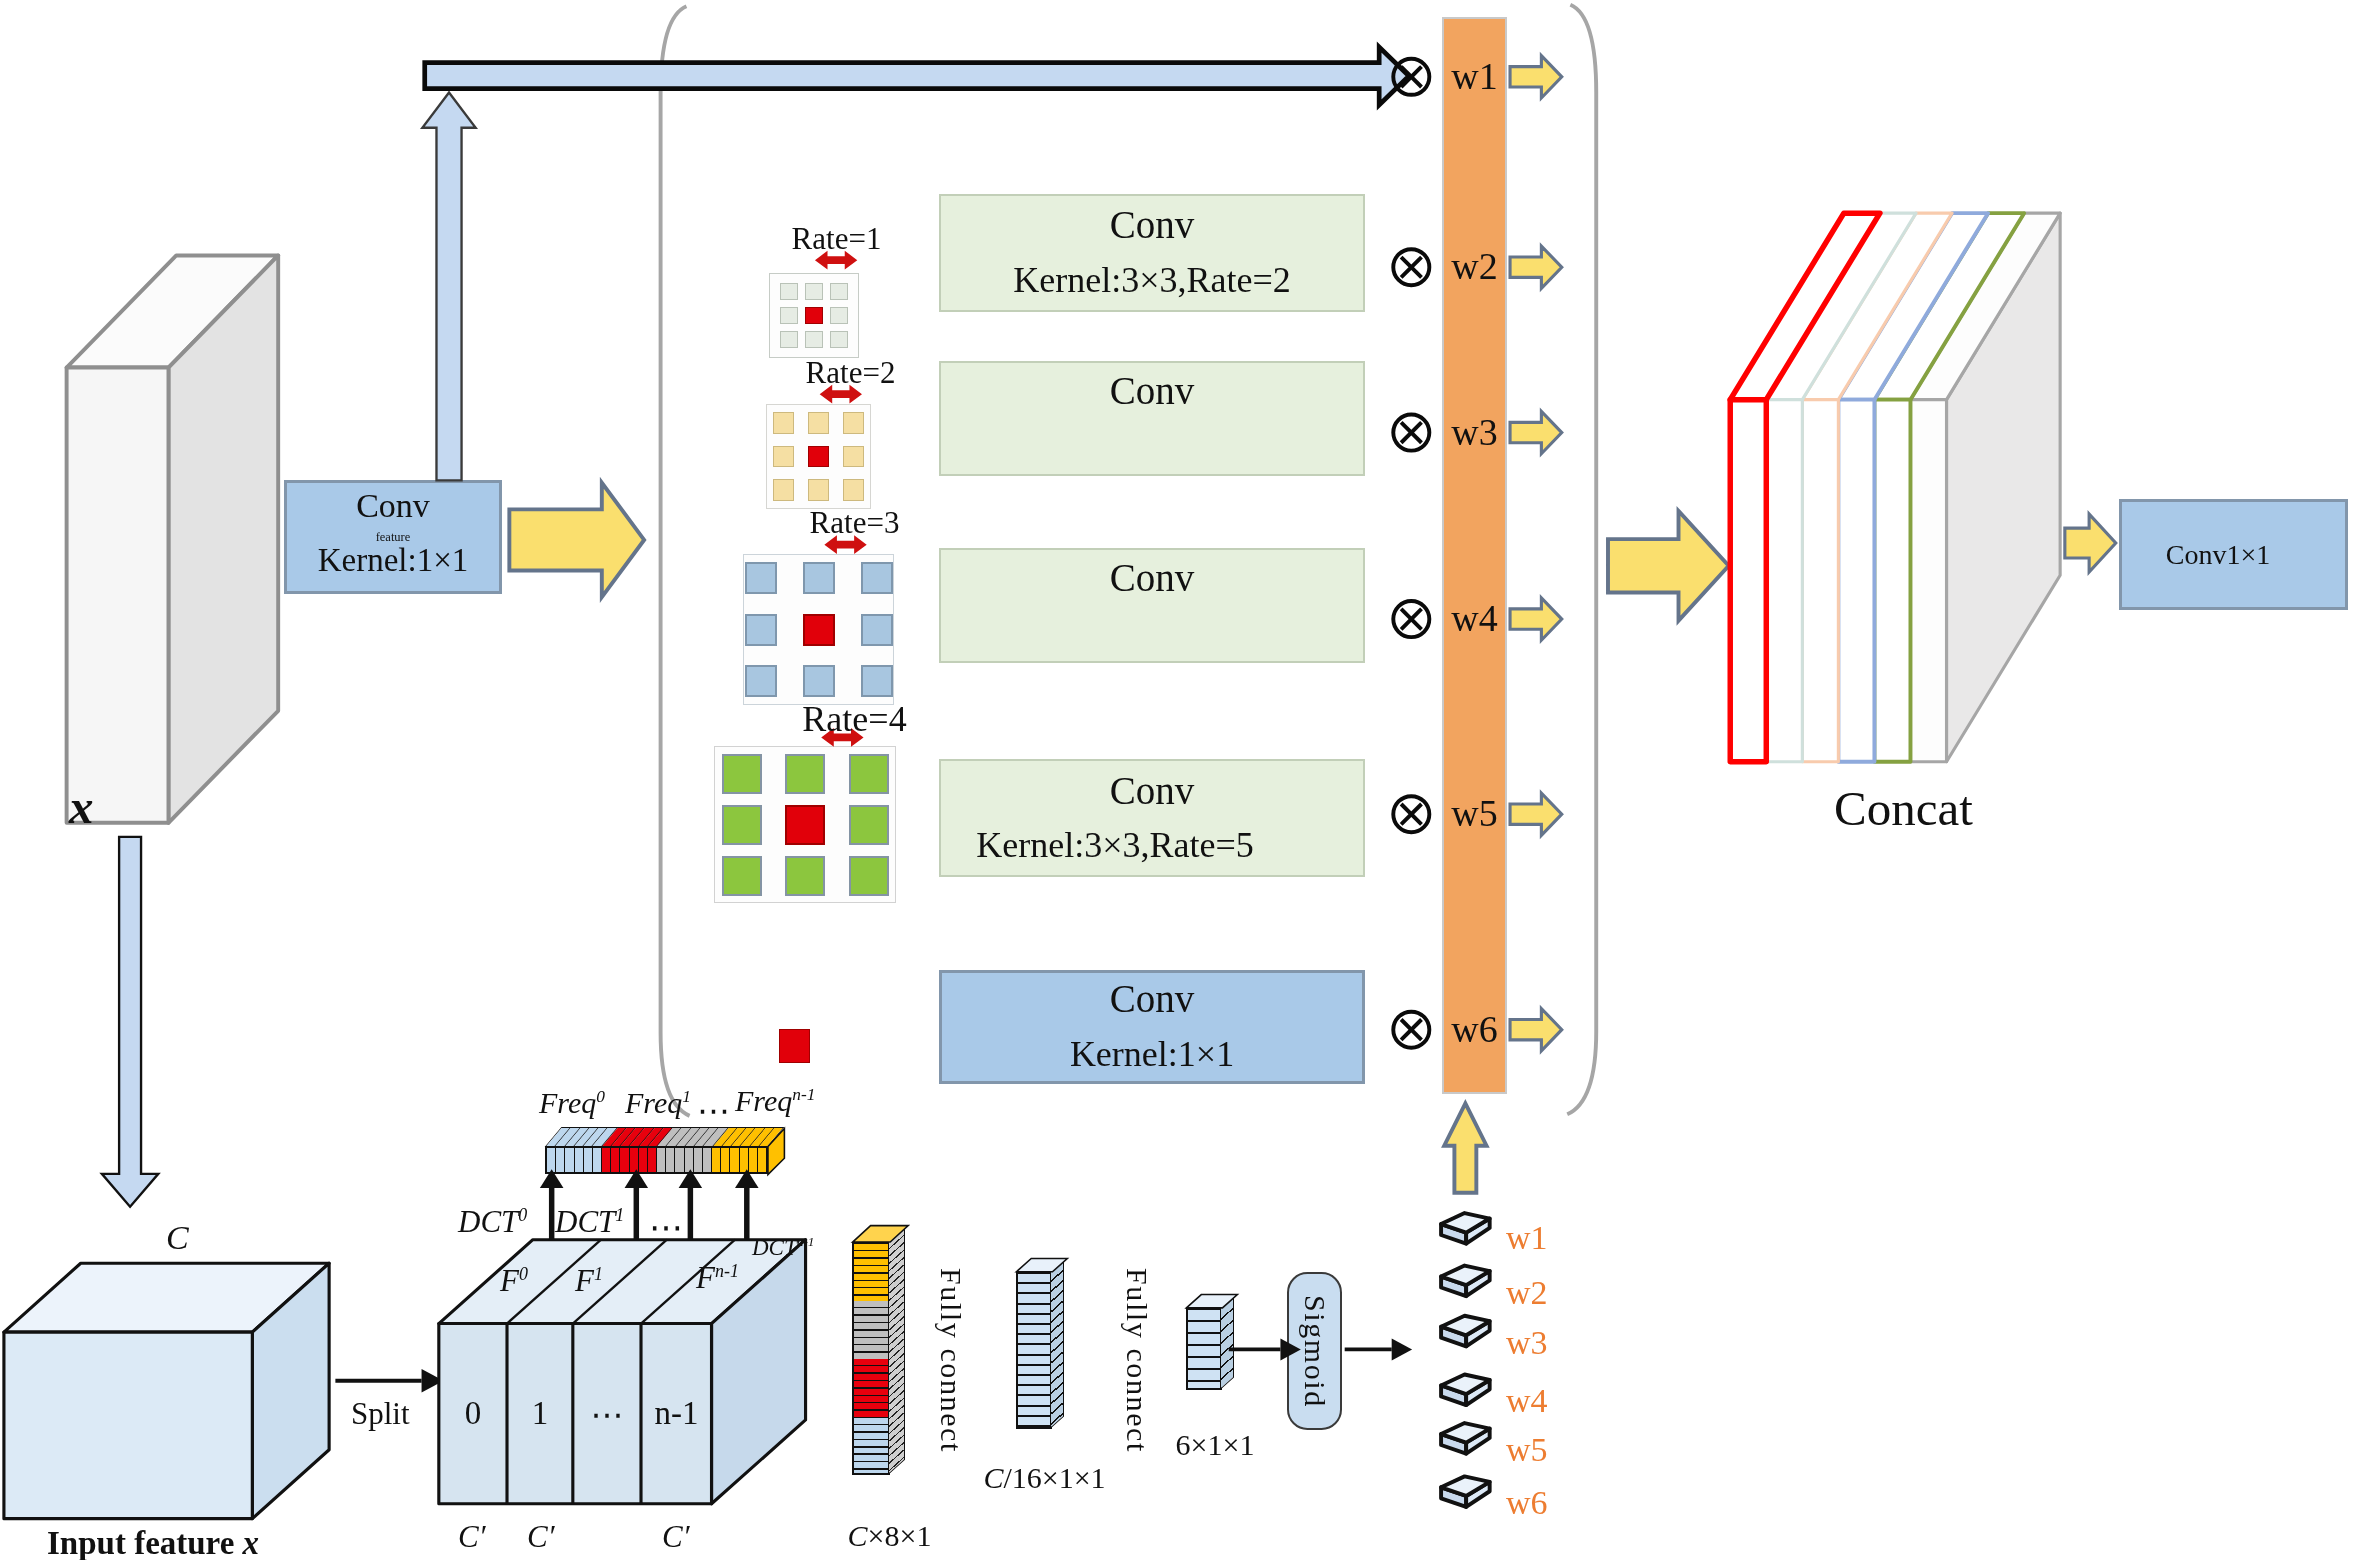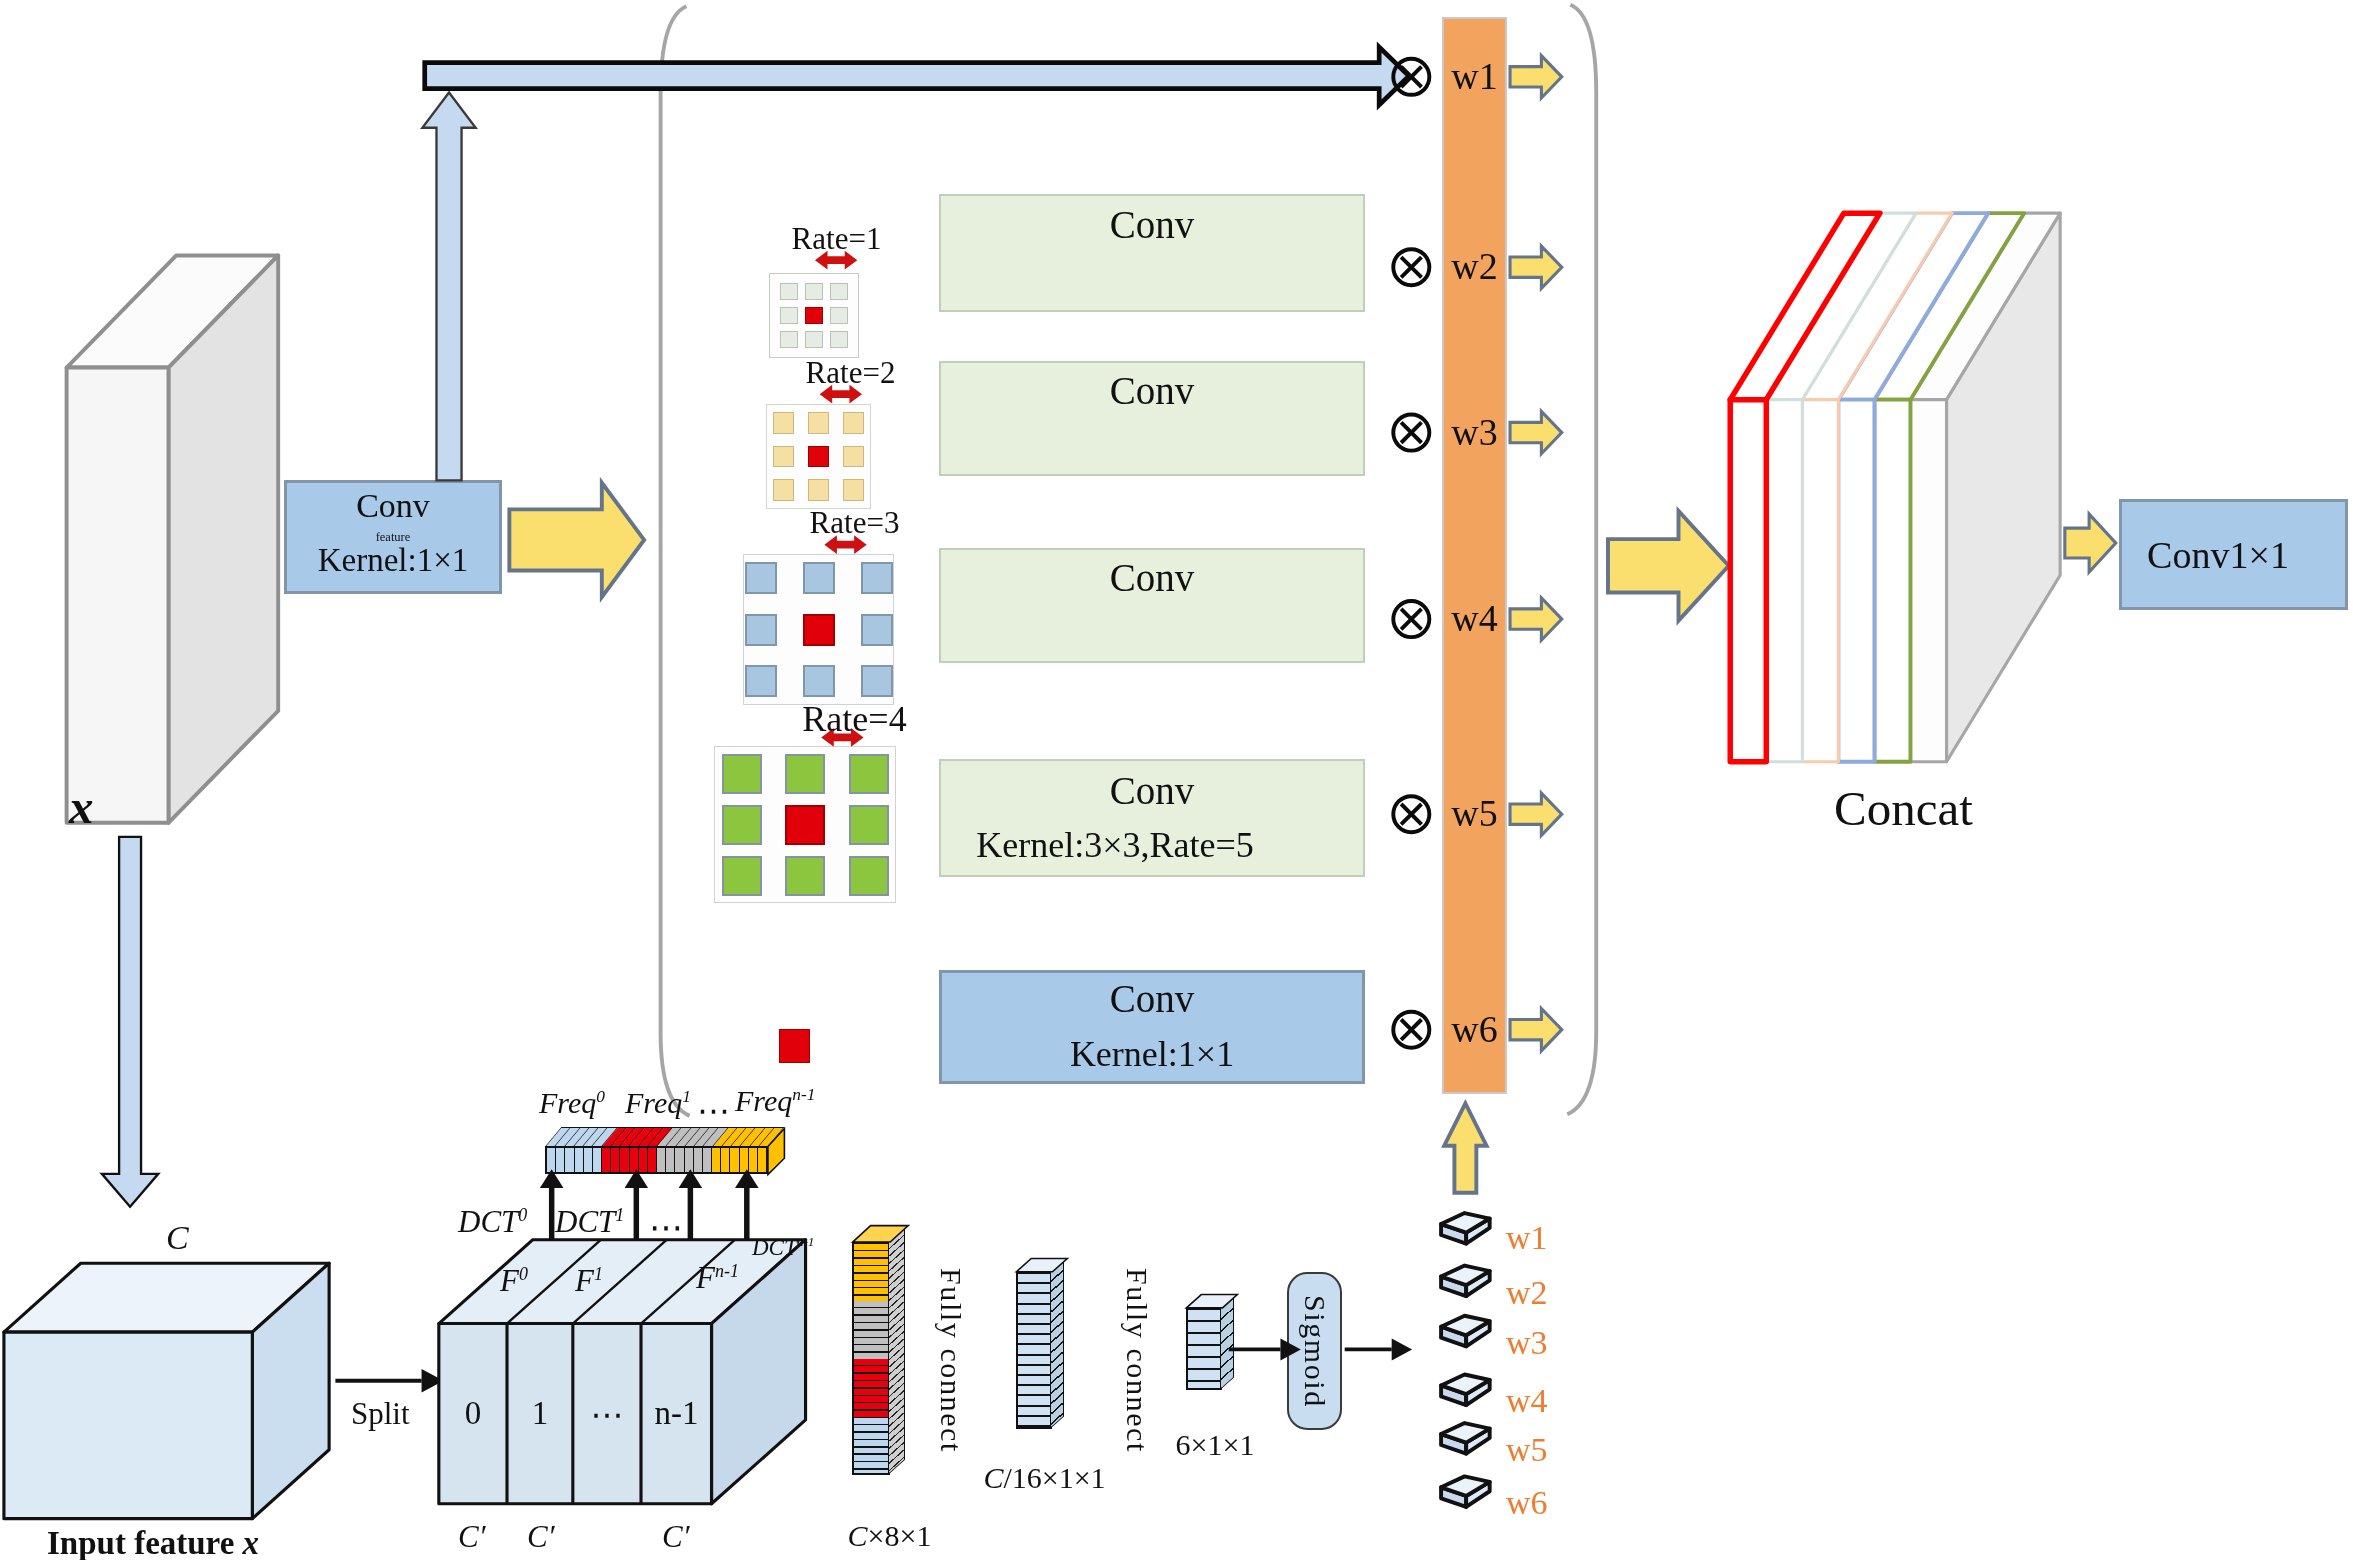--- a/index.html
+++ b/index.html
@@ -42,37 +42,38 @@
 
   <div class="box" style="left:1442px;top:16.5px;width:65px;height:1077px;background:#f2a45f;border:2.4px solid #c9c9c9"></div>
 
   <div class="box convblue ctr" style="left:284px;top:480px;width:218px;height:114px;flex-direction:column">
 feature</div>
   <div class="txt ctr" style="left:284px;top:487px;width:218px;font-size:34px">Conv</div>
   <div class="txt ctr" style="left:284px;top:542px;width:218px;font-size:33px">Kernel:1×1</div>
 
   <div class="box convgreen" style="left:939px;top:194px;width:426px;height:118px"></div>
   <div class="txt ctr" style="left:939px;top:202px;width:426px;font-size:39px">Conv</div>
+  <div class="txt ctr" style="left:939px;top:259px;width:426px;font-size:36px">Kernel:3×3,Rate=2</div>
 
   <div class="box convgreen" style="left:939px;top:361px;width:426px;height:115px"></div>
   <div class="txt ctr" style="left:939px;top:368px;width:426px;font-size:39px">Conv</div>
 
   <div class="box convgreen" style="left:939px;top:548px;width:426px;height:115px"></div>
   <div class="txt ctr" style="left:939px;top:555px;width:426px;font-size:39px">Conv</div>
 
   <div class="box convgreen" style="left:939px;top:759px;width:426px;height:118px"></div>
   <div class="txt ctr" style="left:939px;top:768px;width:426px;font-size:39px">Conv</div>
   <div class="txt ctr" style="left:939px;top:824px;width:352px;font-size:36px">Kernel:3×3,Rate=5</div>
 
   <div class="box convblue" style="left:939px;top:970px;width:426px;height:114px;border-width:3.1px"></div>
   <div class="txt ctr" style="left:939px;top:976px;width:426px;font-size:39px">Conv</div>
   <div class="txt ctr" style="left:939px;top:1033px;width:426px;font-size:36px">Kernel:1×1</div>
 
   <div class="box convblue" style="left:2119px;top:499px;width:229px;height:111px;border-width:3.1px"></div>
-  <div class="txt ctr" style="left:2119px;top:499px;width:198px;height:111px;font-size:38px">Conv1×1</div>
+  <div class="txt ctr" style="left:2119px;top:499px;width:198px;height:111px;font-size:28px">Conv1×1</div>
 
   <div class="dpat p1" style="left:769px;top:273px;width:88px;height:83px">
     <span class="dsq"></span>
       <span class="dsq"></span>
       <span class="dsq"></span>
     <span class="dsq"></span>
       <span class="dsq red"></span>
       <span class="dsq"></span>
     <span class="dsq"></span>
       <span class="dsq"></span>

